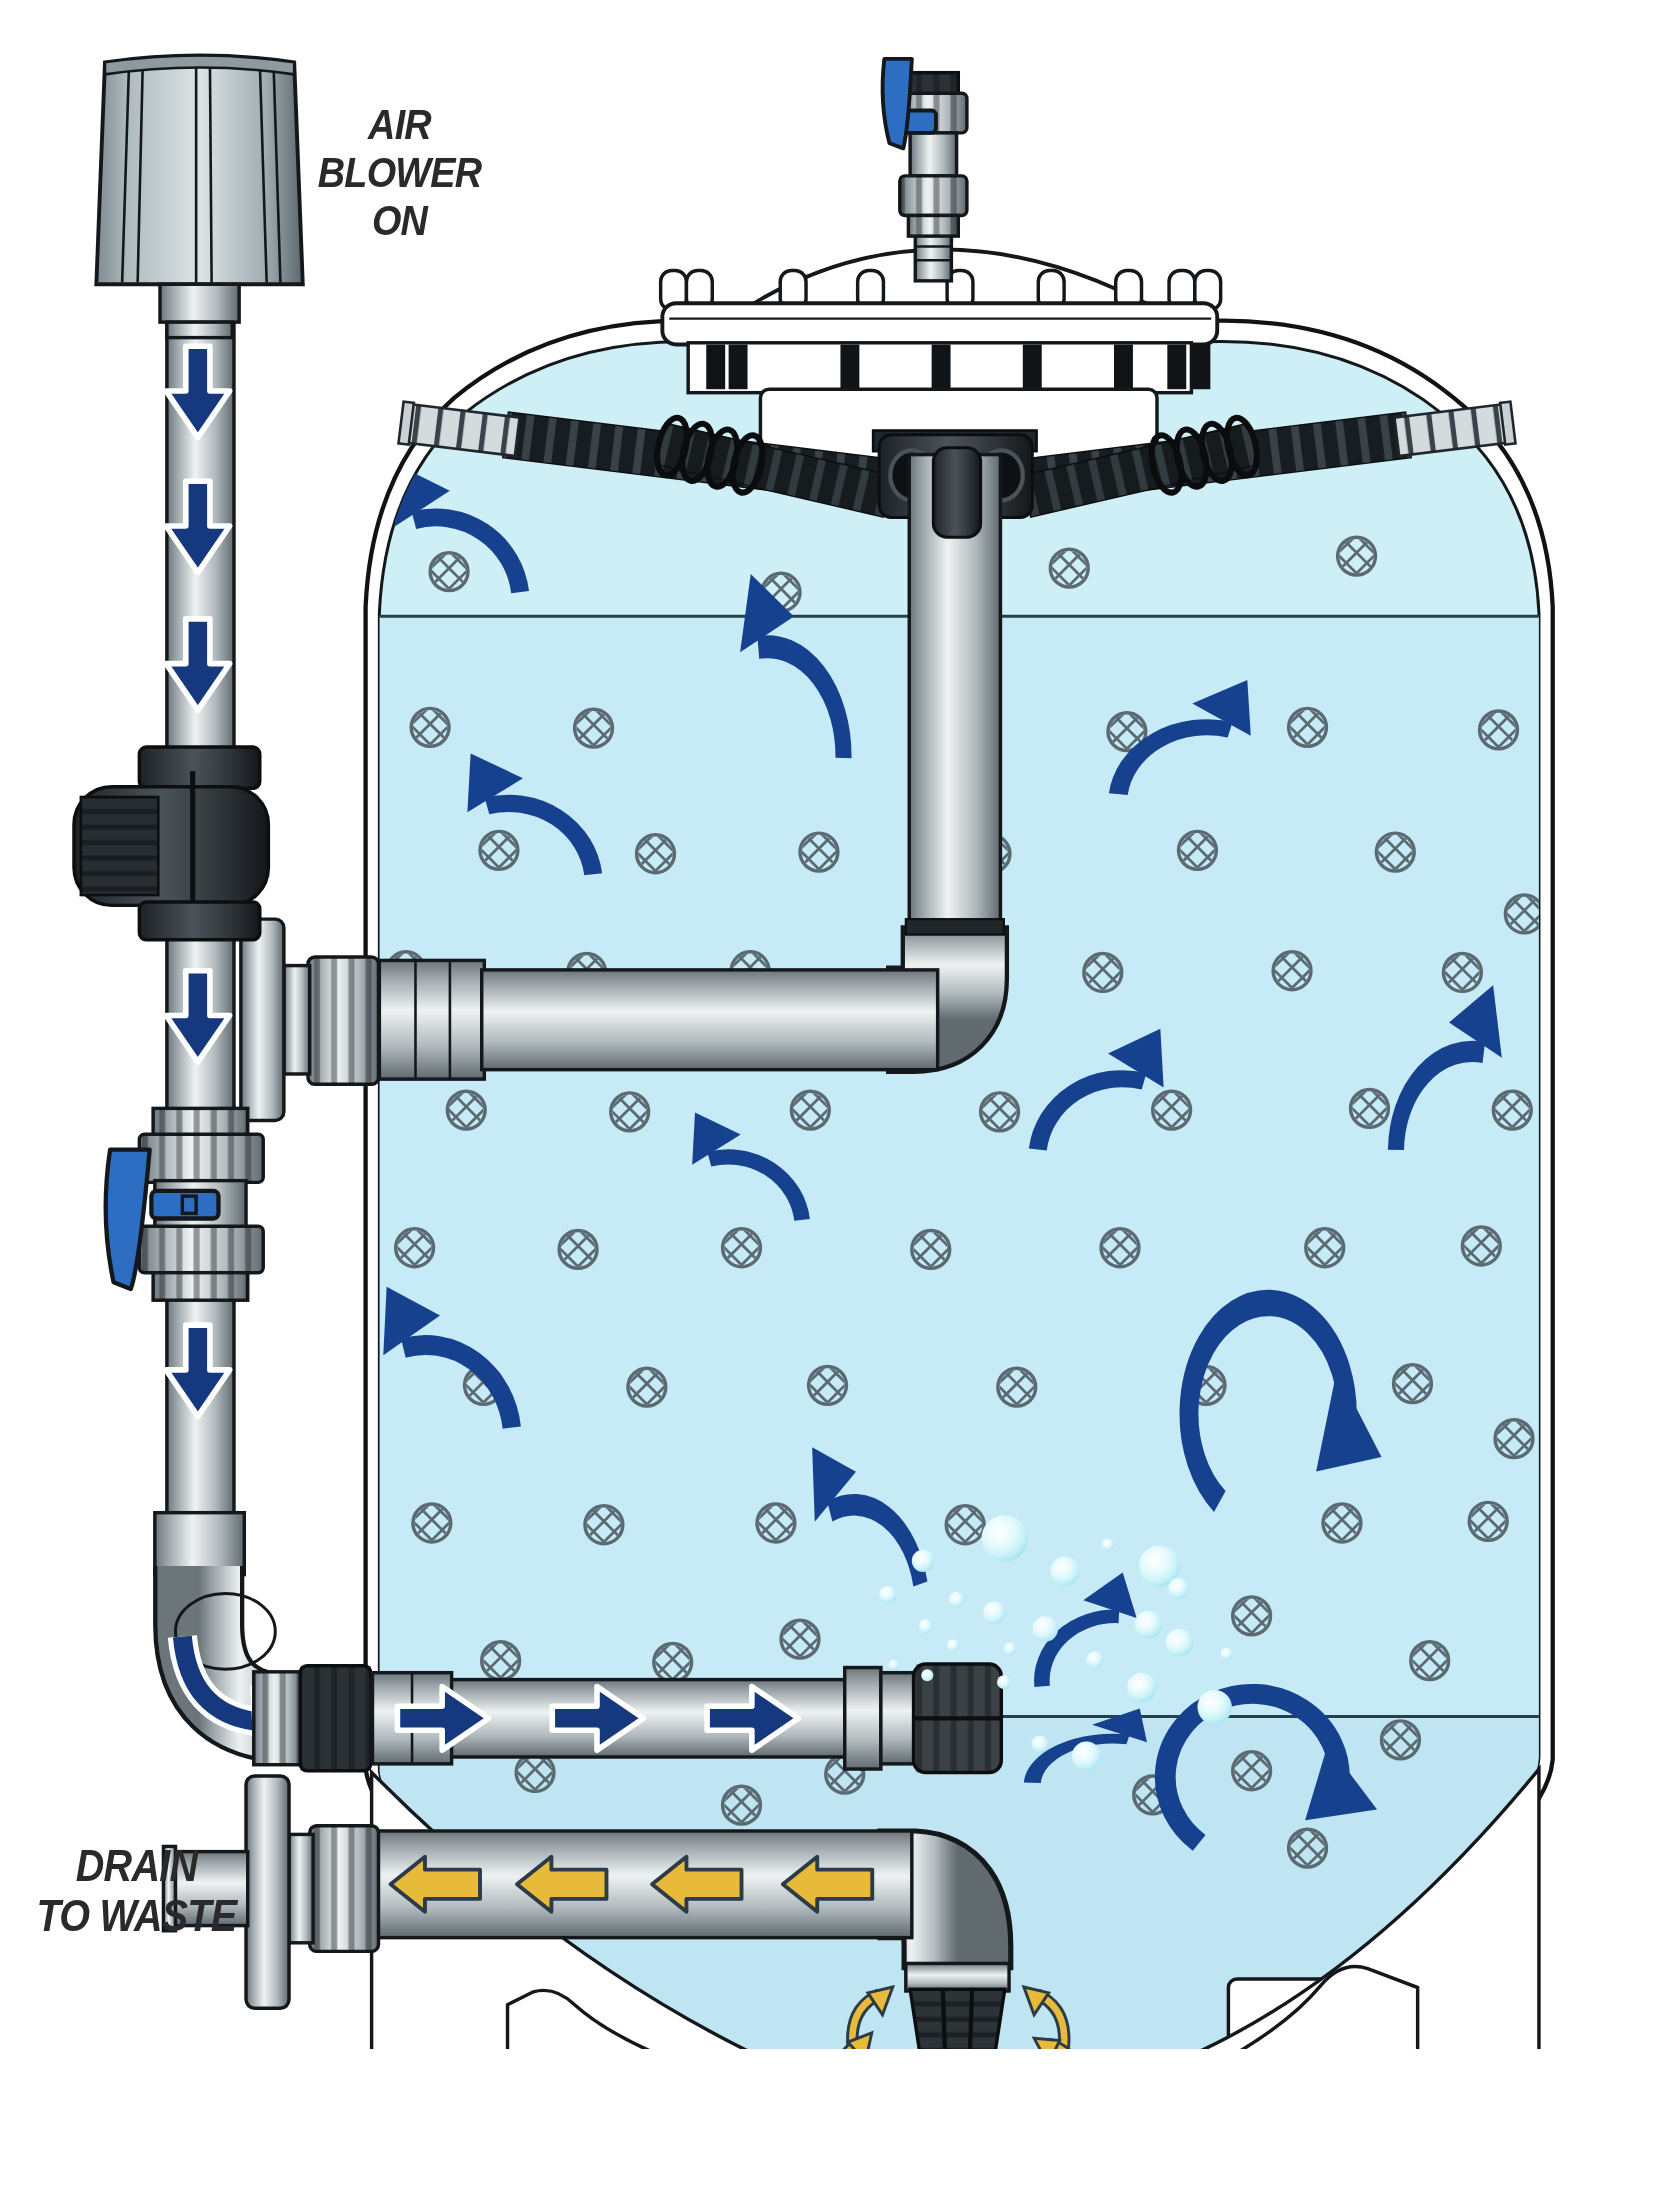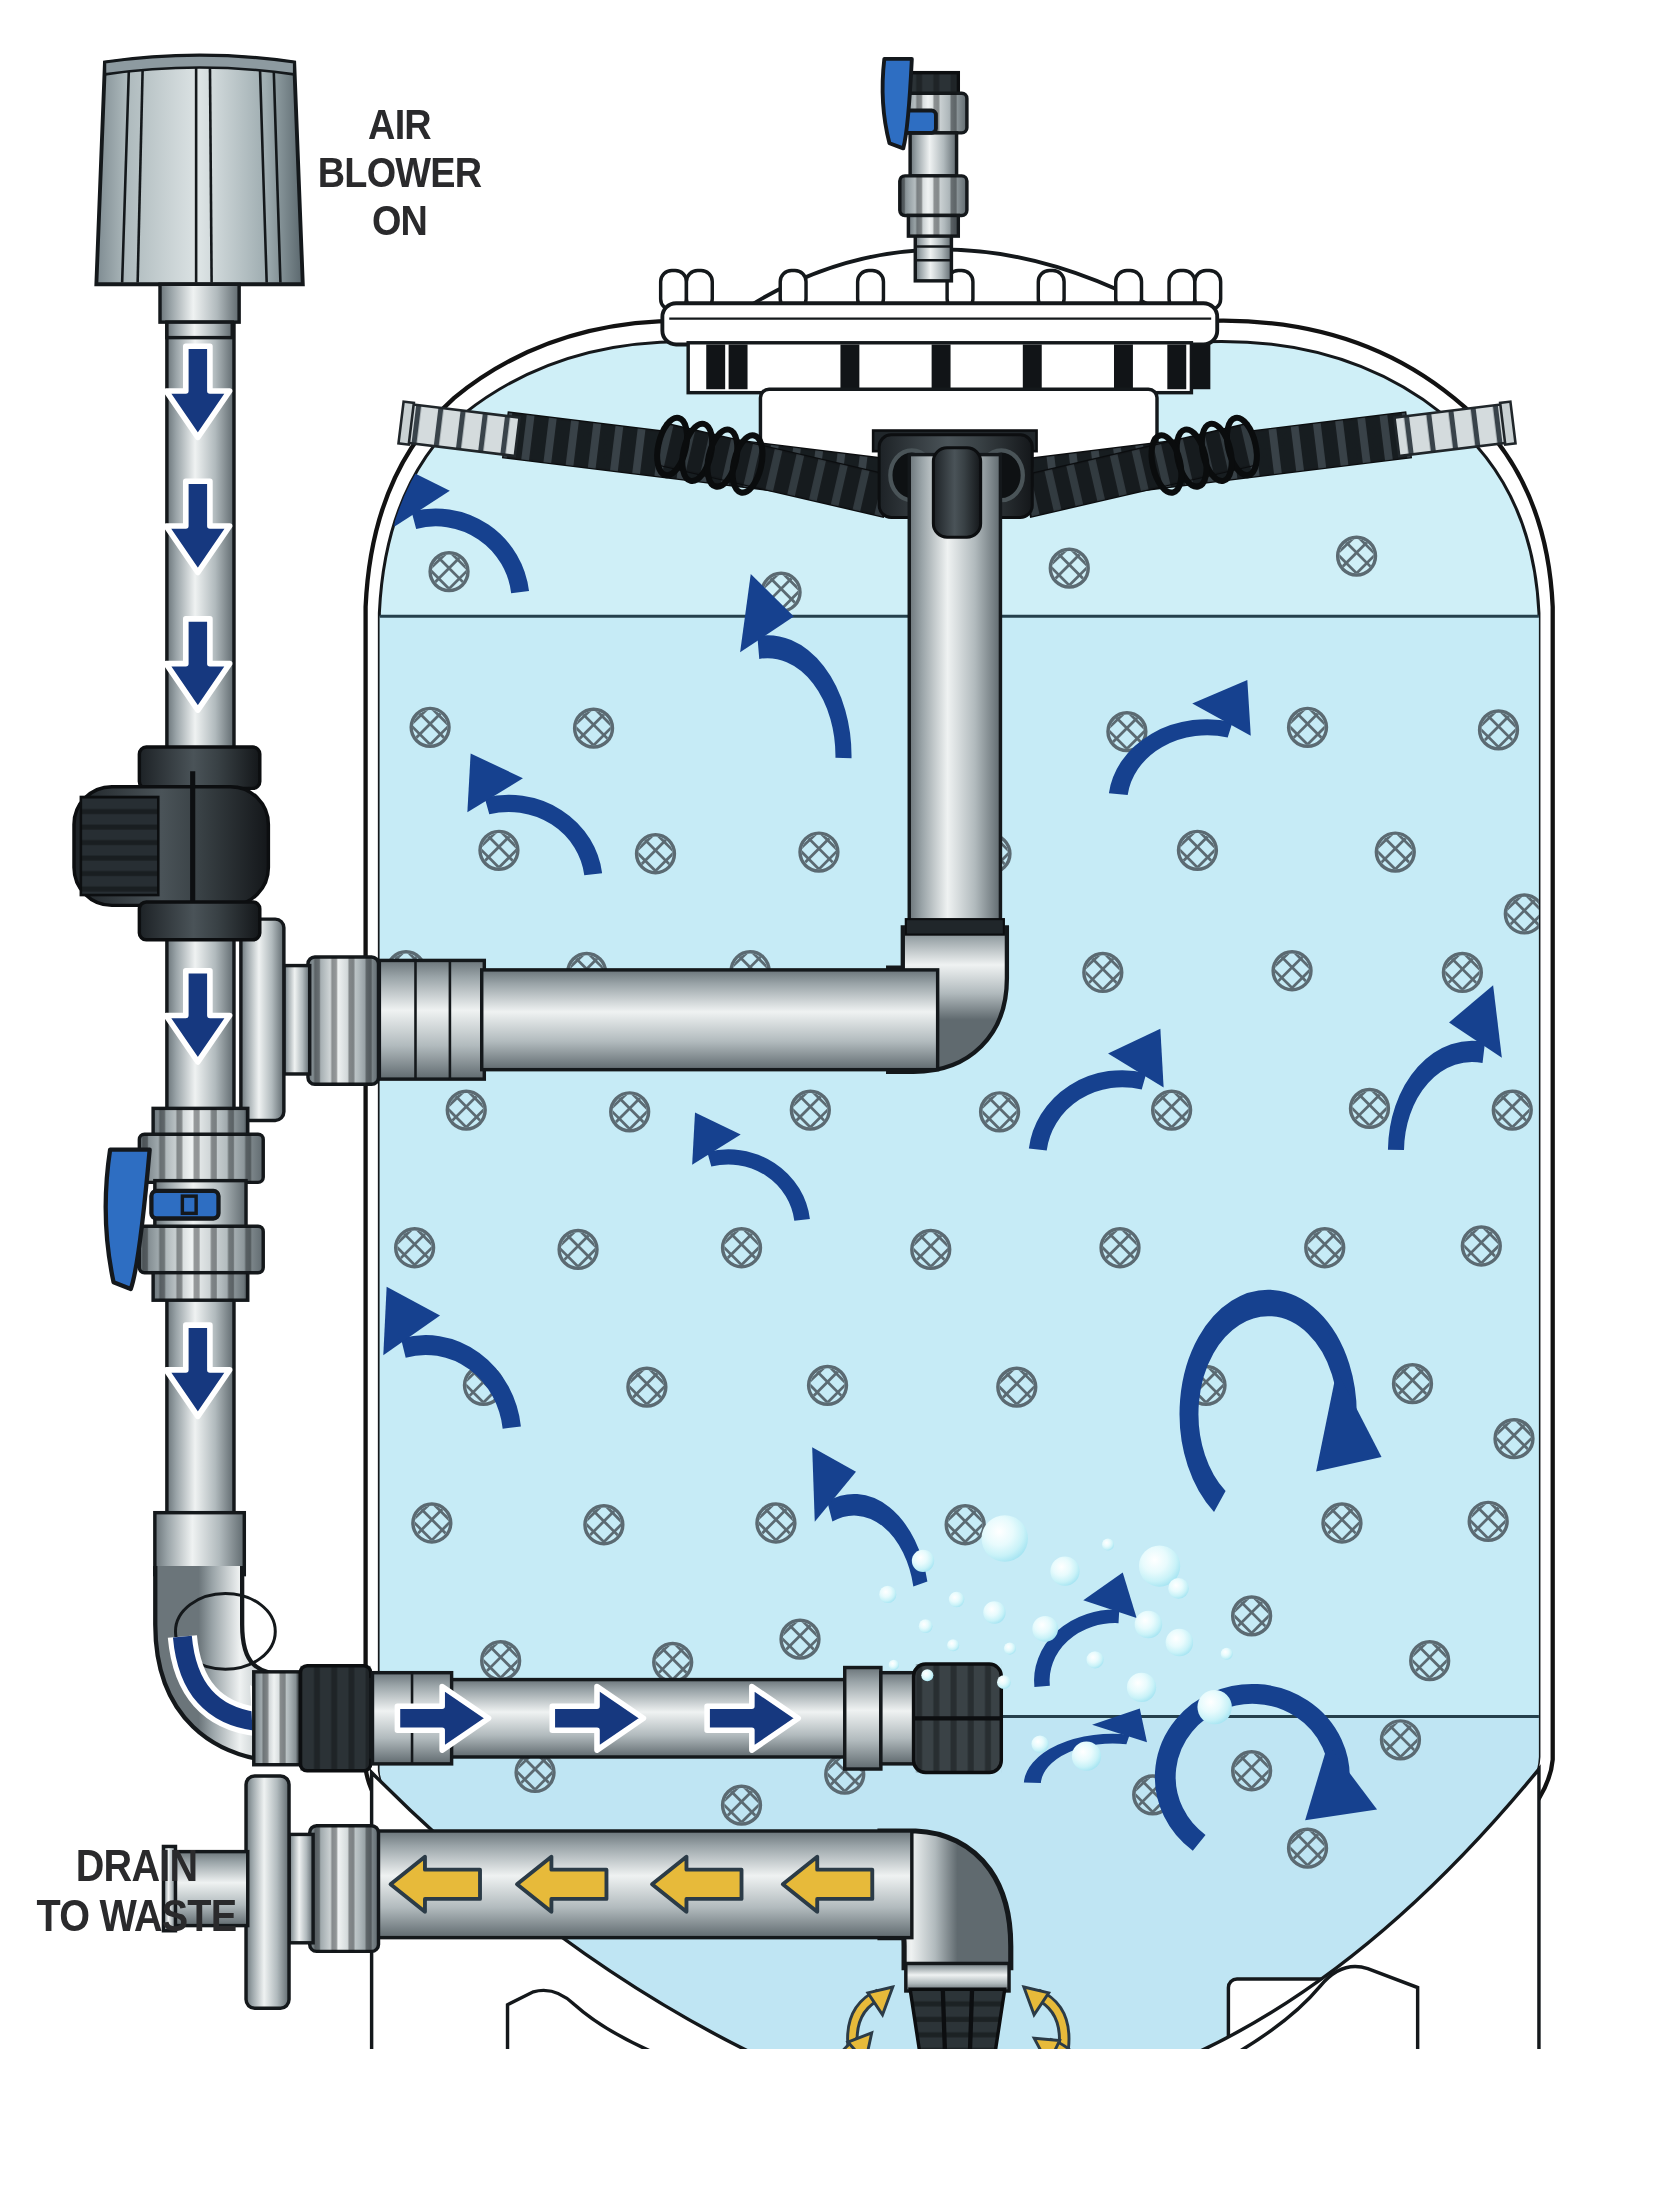--- a/index.html
+++ b/index.html
@@ -1,17 +1,17 @@
 <!DOCTYPE html>
 <html style="font-size:13.8px"><head>
 <meta charset="utf-8">
 <style>
   html,body{margin:0;padding:0;background:#ffffff;}
   .stage{position:relative;width:1674px;height:2049px;background:#fff;overflow:hidden;
-         font-family:"Liberation Sans", sans-serif;}
+         font-family:"Liberation Sans", sans-serif;font-style:italic;}
   .stage svg{position:absolute;left:0;top:0;}
   .diagram-label{position:absolute;color:#2a2a2c;font-weight:bold;text-align:center;
       transform:scaleX(.88);transform-origin:50% 50%;letter-spacing:-0.9px;line-height:1.12;}
   #air-label{left:284px;top:100px;width:231px;font-size:43px;}
   #drain-label{left:15.5px;top:1841px;width:241px;font-size:45px;}
 </style>
 </head>
 <body>
 
 <div class="stage">

